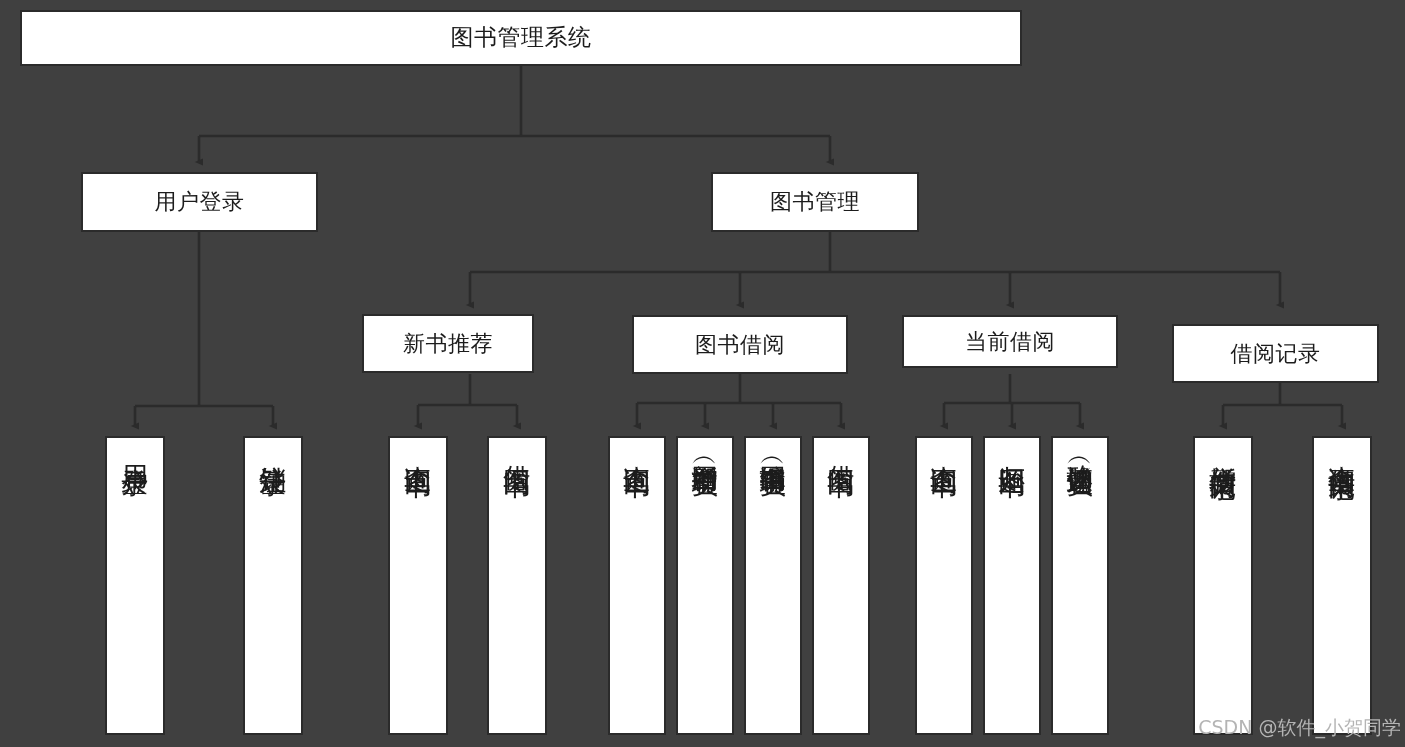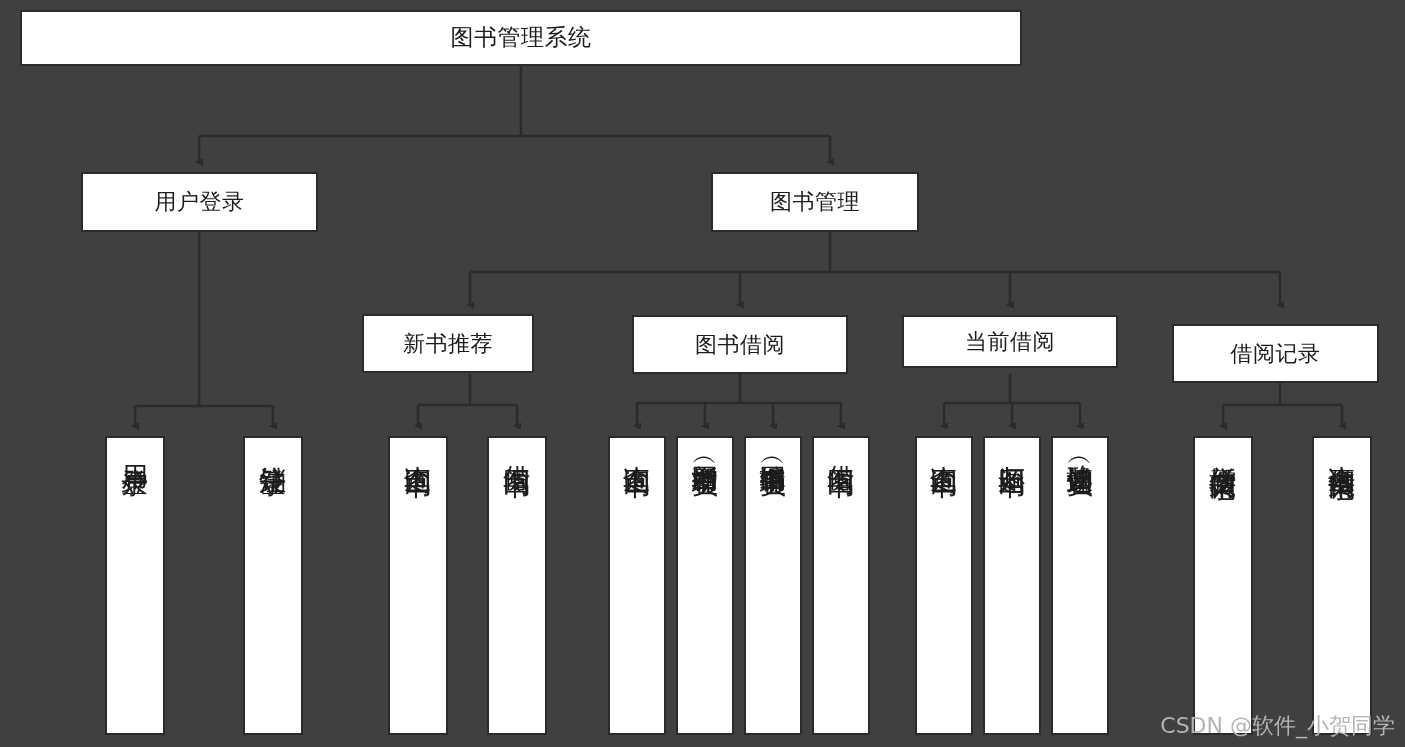--- a/index.html
+++ b/index.html
@@ -65,23 +65,23 @@
     letter-spacing: 2px;
     white-space: normal;
     max-height: 100%;
   }
   .node.vert.tall-text .node-label {
     font-size: 26px;
     letter-spacing: 1px;
   }
   .watermark {
     position: absolute;
-    right: 10px;
+    right: 4px;
     bottom: 6px;
-    font-size: 22px;
+    font-size: 19px;
     color: #b4b4b4;
     white-space: nowrap;
     z-index: 5;
   }
 </style>
 </head>
 <body>
 
 <div id="diagram-root">
 

